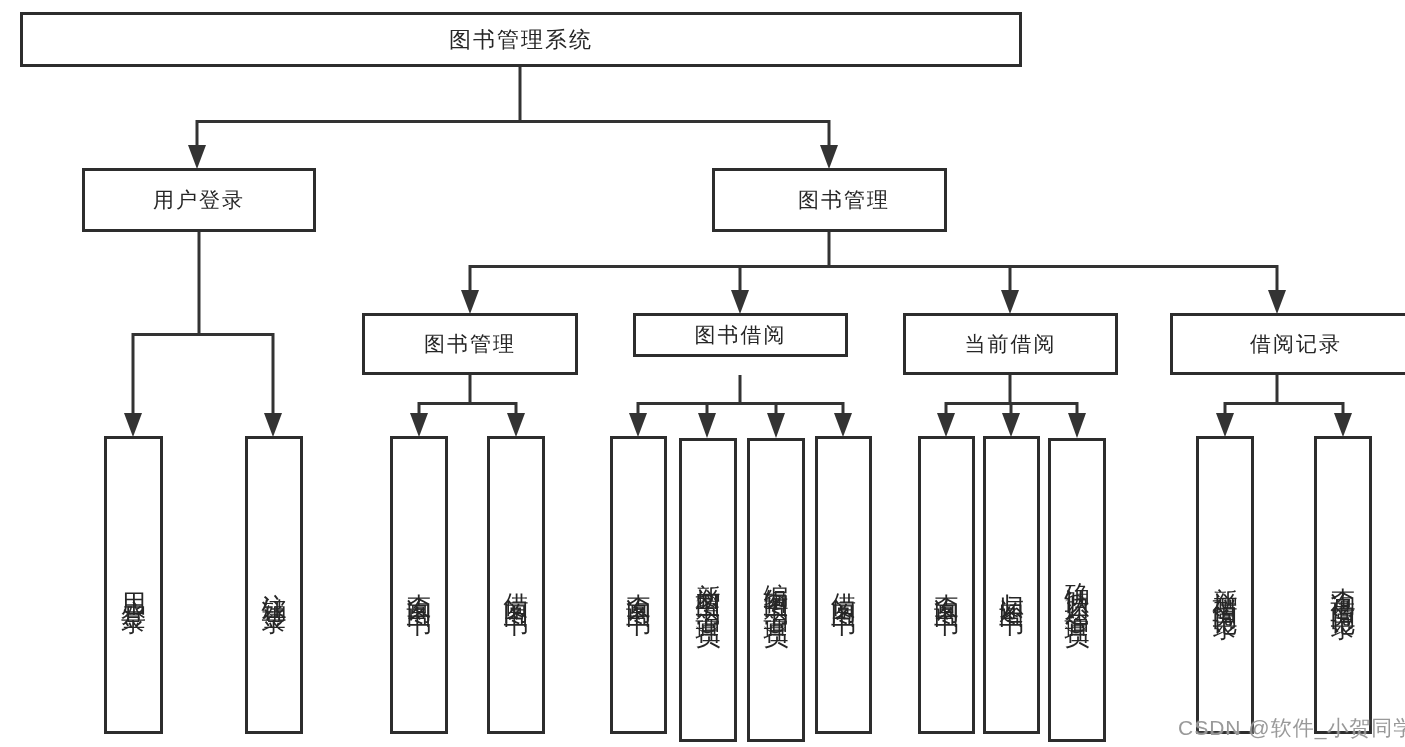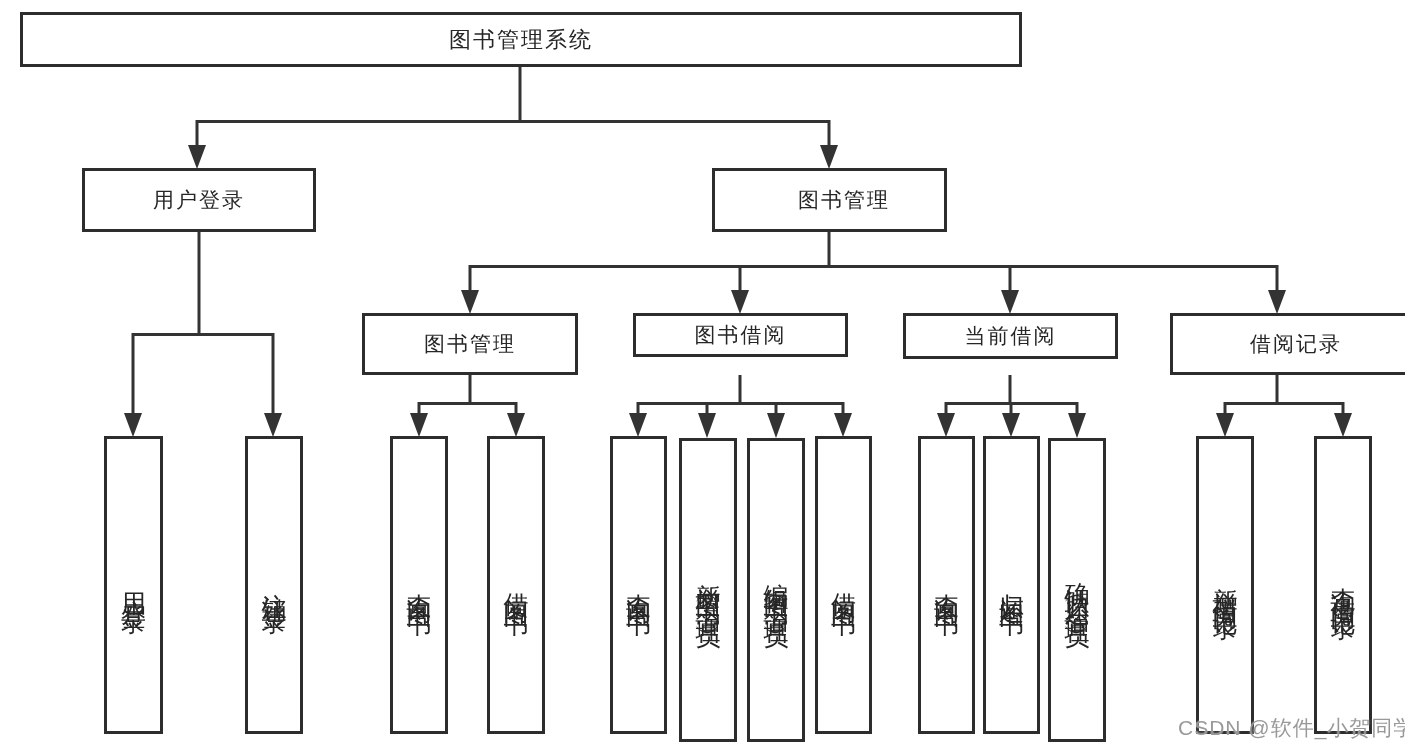--- a/index.html
+++ b/index.html
@@ -145,21 +145,21 @@
   <div class="node h" style="left:712px; top:168px; width:235px; height:64px;padding-left:29px;">
     <span>图书管理</span>
   </div>
 
   <div class="node h" style="left:362px; top:313px; width:216px; height:62px;">
     <span>图书管理</span>
   </div>
   <div class="node h" style="left:633px; top:313px; width:215px; height:44px;">
     <span>图书借阅</span>
   </div>
-  <div class="node h" style="left:903px; top:313px; width:215px; height:46px;">
+  <div class="node h" style="left:903px; top:313px; width:215px; height:62px;">
     <span>当前借阅</span>
   </div>
   <div class="node h" style="left:1170px; top:313px; width:252px; height:62px;">
     <span>借阅记录</span>
   </div>
 
   <div class="node v" style="left:104px; top:436px; width:59px; height:298px;">
     <span>用户登录</span>
   </div>
   <div class="node v" style="left:245px; top:436px; width:58px; height:298px;">

